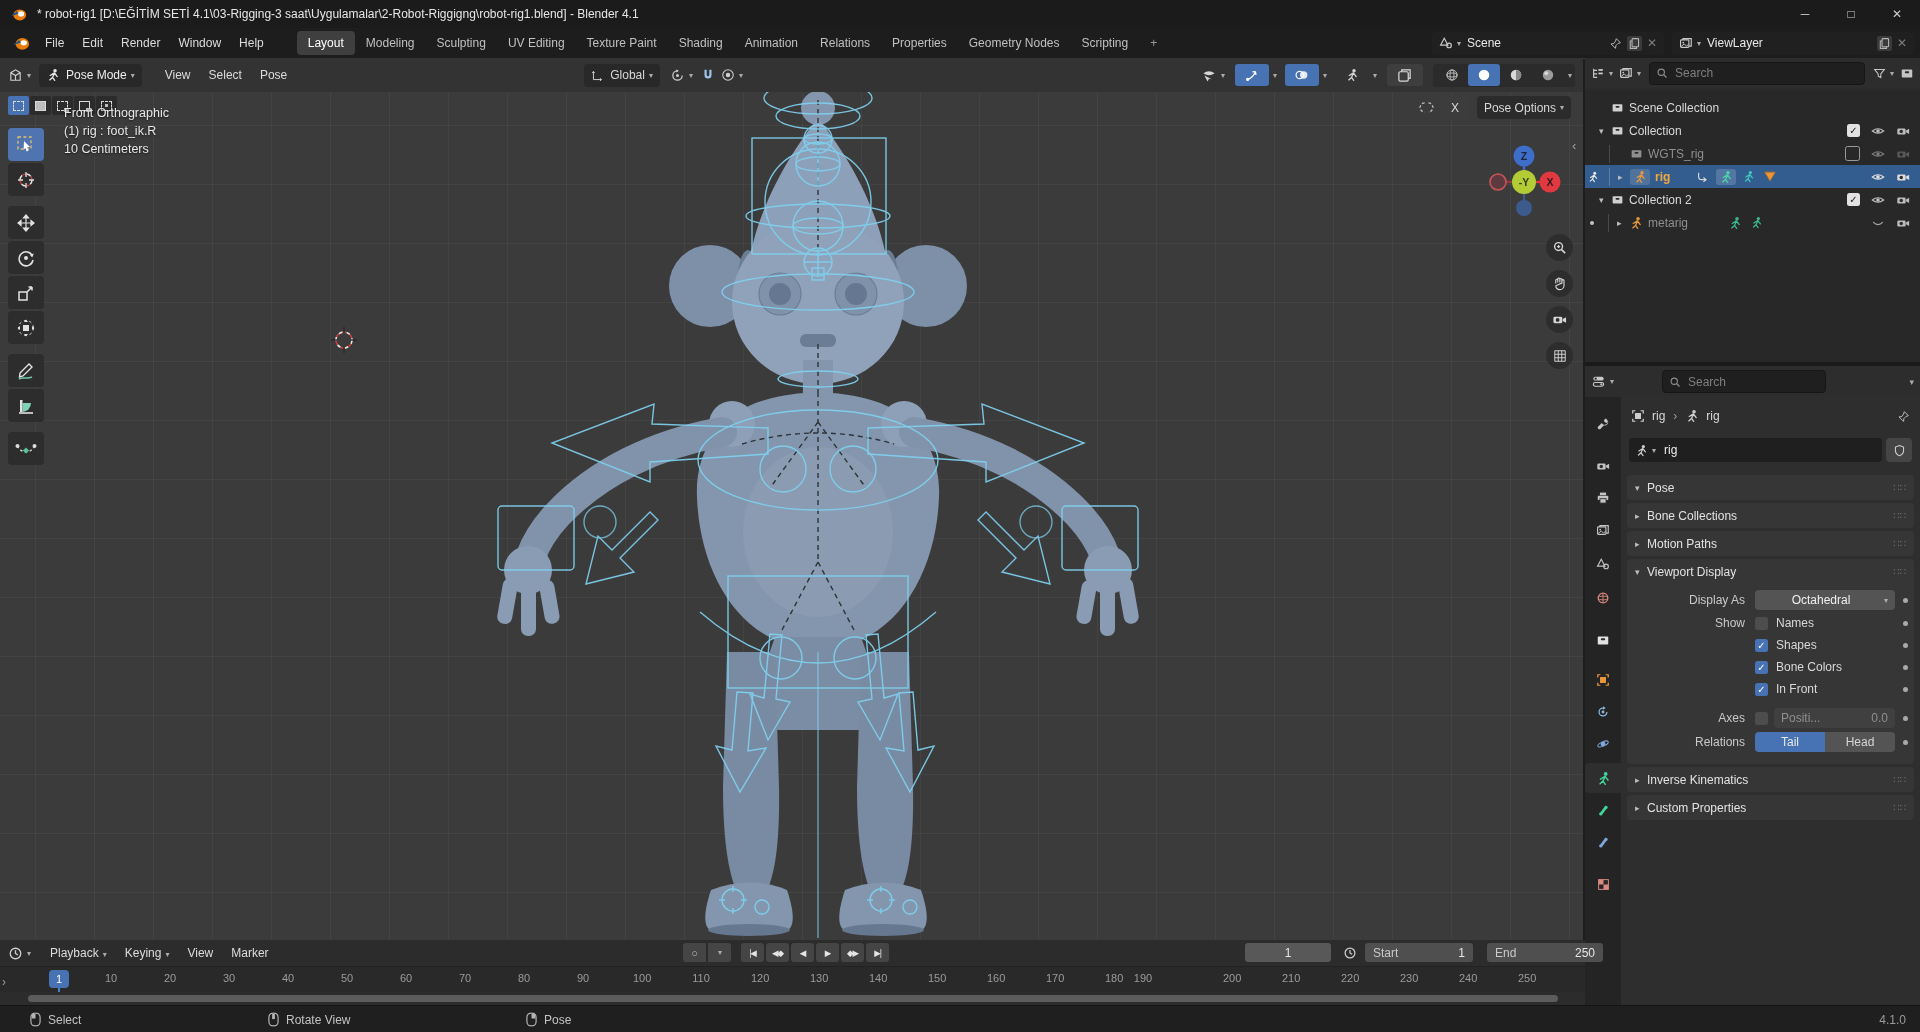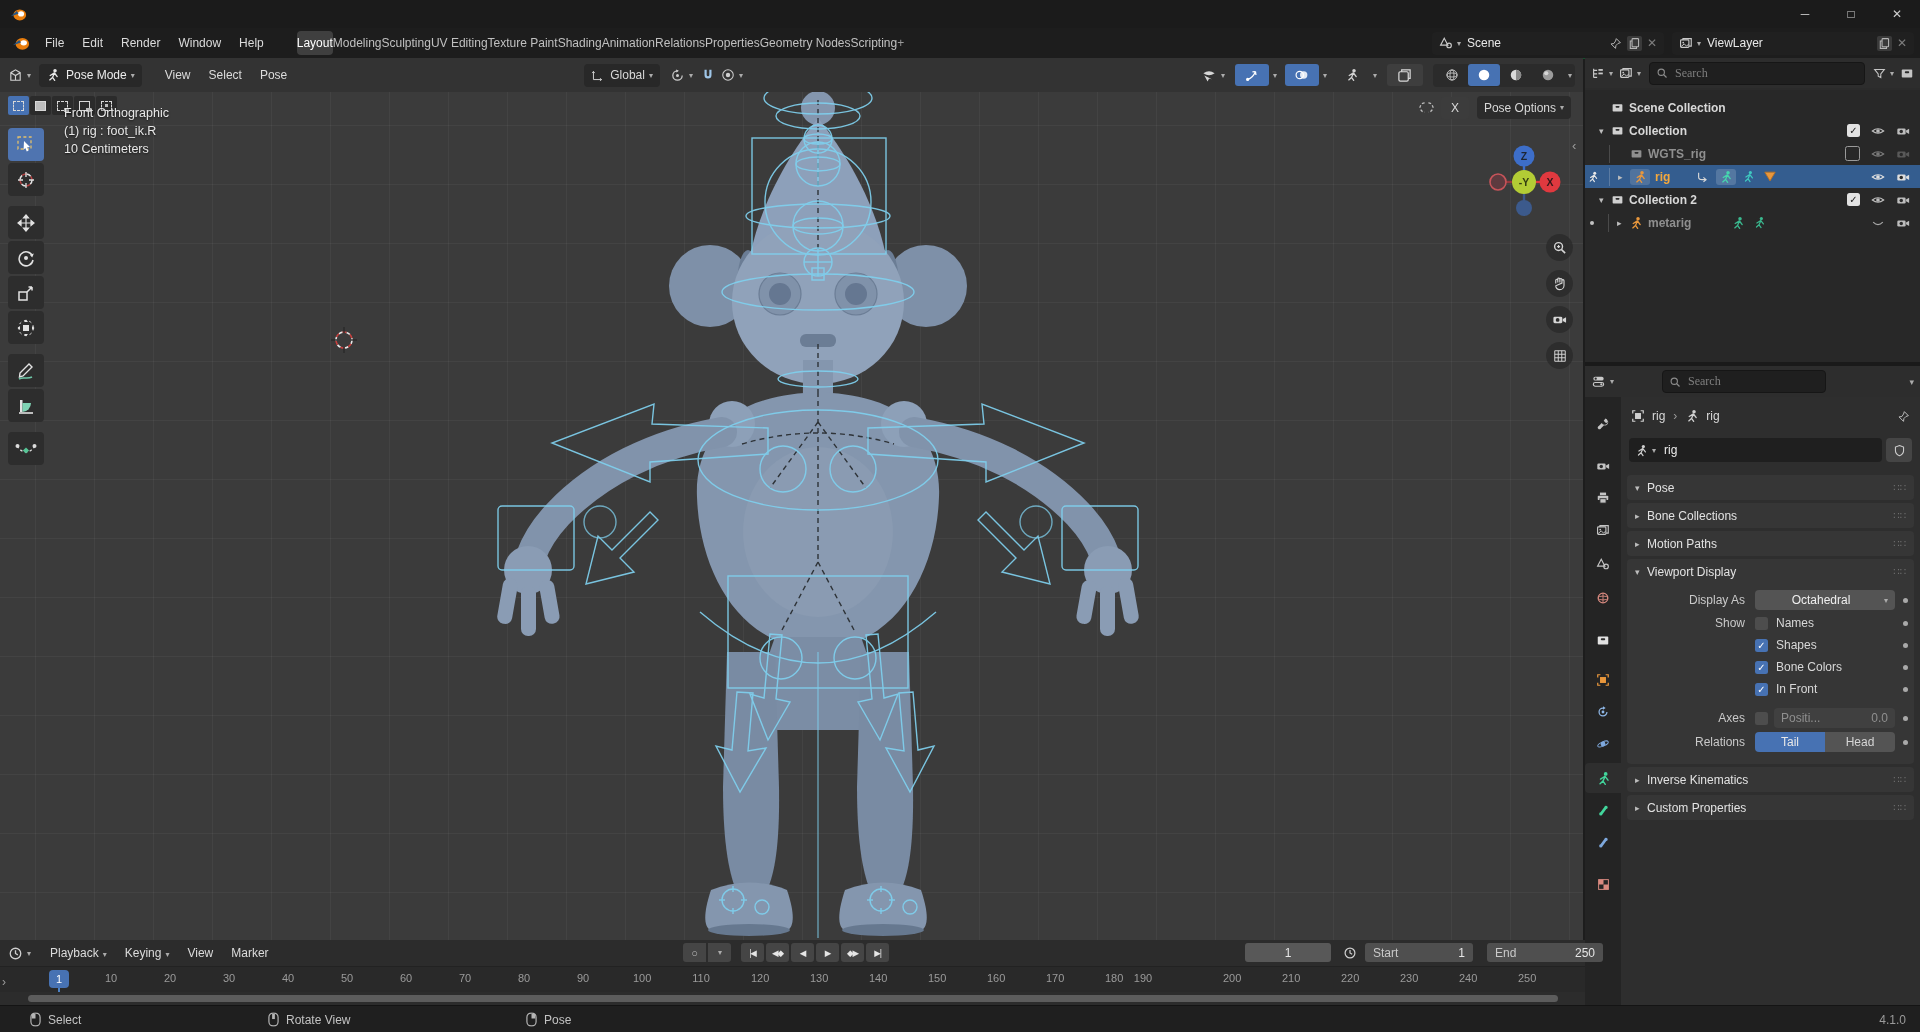--- a/index.html
+++ b/index.html
@@ -4,21 +4,21 @@
 <style>
   html,body{margin:0;padding:0;background:#000;}
   #app{position:relative;width:1920px;height:1032px;background:#1d1d1d;overflow:hidden;
        font-family:"Liberation Sans",sans-serif;font-size:12px;color:#d8d8d8;
        -webkit-user-select:none;user-select:none;}
   .abs{position:absolute;}
   .flex{display:flex;align-items:center;}
   .ic{display:inline-block;vertical-align:middle;flex:none;}
   .chev{font-size:8px;color:#ababab;margin-left:4px;}
   .menuitem{padding:0 9px;color:#dcdcdc;cursor:default;}
-  .tab{padding:0 0;height:24px;line-height:24px;border-radius:4px;color:#c0c0c0;}
+  .tab{padding:0 11px;height:24px;line-height:24px;border-radius:4px;color:#c0c0c0;}
   .tab.active{background:#3f3f3f;color:#fff;}
   .pill{background:#282828;border-radius:4px;display:flex;align-items:center;padding:0 7px;height:23px;}
   .hbtn{height:22px;border-radius:3px;display:flex;align-items:center;justify-content:center;padding:0 4px;}
   .hbtn.on{background:#4772b3;}
   
   #viewport{left:0;top:92px;width:1583px;height:848px;background-color:#3b3b3b;
     background-image:linear-gradient(rgba(255,255,255,.042) 1px,transparent 1px),
                      linear-gradient(90deg,rgba(255,255,255,.042) 1px,transparent 1px);
     background-size:59px 59px;background-position:-24px -26px;}
   .selbtn{width:21px;height:19px;background:#2b2b2b;border-radius:2px;margin-right:1px;
@@ -27,26 +27,26 @@
   .dashsq{width:9px;height:8px;border:1px dashed #d8d8d8;}
   .tool{width:36px;height:33px;background:#2d2d2d;border-radius:4px;margin:0 0 2px 0;
         display:flex;align-items:center;justify-content:center;}
   .tool.on{background:#4f74b0;}
   .vinfo{color:#e8e8e8;text-shadow:0 1px 2px rgba(0,0,0,.6);font-size:12.5px;}
   .floatbtn{width:27px;height:27px;border-radius:50%;background:rgba(40,40,40,.72);
             display:flex;align-items:center;justify-content:center;}
   
   #rightpanel{left:1585px;top:58px;width:335px;height:947px;background:#2b2b2b;}
   .outl-row{position:absolute;left:0;width:335px;height:23px;display:flex;align-items:center;}
-  .outl-row .lbl{margin-left:5px;font-weight:bold;}
+  .outl-row .lbl{margin-left:5px;}
   .dim{color:#8f8f8f;}
   .searchbox{background:#1f1f1f;border:1px solid #161616;border-radius:4px;height:21px;
              display:flex;align-items:center;padding:0 6px;}
   .searchbox input{background:transparent;border:none;outline:none;color:#cfcfcf;
-             font-family:Liberation Serif, serif;font-size:12px;width:100%;}
+             font-family:Liberation Sans, sans-serif;font-size:12px;width:100%;}
   .searchbox input::placeholder{color:#7f7f7f;}
   .cb{width:13px;height:13px;border-radius:2.5px;display:flex;align-items:center;justify-content:center;
       font-size:10px;color:#fff;}
   .cb.on{background:#4772b3;}
   .cb.off{background:#4d4d4d;}
   .cb.outl{background:#e2e2e2;color:#1b1b1b;}
   .cb.outl-empty{background:transparent;border:1.5px solid #9a9a9a;}
   .panel{background:#363636;border-radius:4px;margin:3px 6px 0 6px;}
   .panel-h{height:25px;display:flex;align-items:center;padding:0 8px;color:#e2e2e2;}
   .exp{color:#bdbdbd;font-size:9px;width:12px;}
@@ -171,20 +171,21 @@
 </svg>
 
 <div id="app">
 
   <div class="abs flex" style="left:0;top:0;width:1920px;height:28px;background:#1b1b1b;">
     <svg class="ic" style="margin-left:10px" width="17" height="15" viewBox="0 0 20 16">
       <ellipse cx="11.5" cy="8.5" rx="7.5" ry="6.5" fill="#e87d0d"></ellipse>
       <ellipse cx="13" cy="7.3" rx="3.6" ry="3" fill="#fff"></ellipse>
       <path d="M1 10 L8 4 L10 7 Z" fill="#265787"></path>
     </svg>
+    <span style="margin-left:10px;color:#e6e6e6;font-size:12px">* robot-rig1 [D:\EĞİTİM SETİ 4.1\03-Rigging-3 saat\Uygulamalar\2-Robot-Riggigng\robot-rig1.blend] - Blender 4.1</span>
     <span style="margin-left:auto"></span>
     <span class="flex" style="width:46px;height:28px;justify-content:center;color:#cfcfcf">─</span>
     <span class="flex" style="width:46px;height:28px;justify-content:center;color:#cfcfcf">□</span>
     <span class="flex" style="width:46px;height:28px;justify-content:center;color:#cfcfcf">✕</span>
   </div>
 
   <div class="abs flex" style="left:0;top:28px;width:1920px;height:30px;background:#1d1d1d;border-bottom:1px solid #14532d">
     <svg class="ic" style="margin-left:12px" width="18" height="15" viewBox="0 0 20 16">
       <ellipse cx="11.5" cy="8.5" rx="7.5" ry="6.5" fill="#e87d0d"></ellipse>
       <ellipse cx="13" cy="7.3" rx="3.6" ry="3" fill="#fff"></ellipse>

